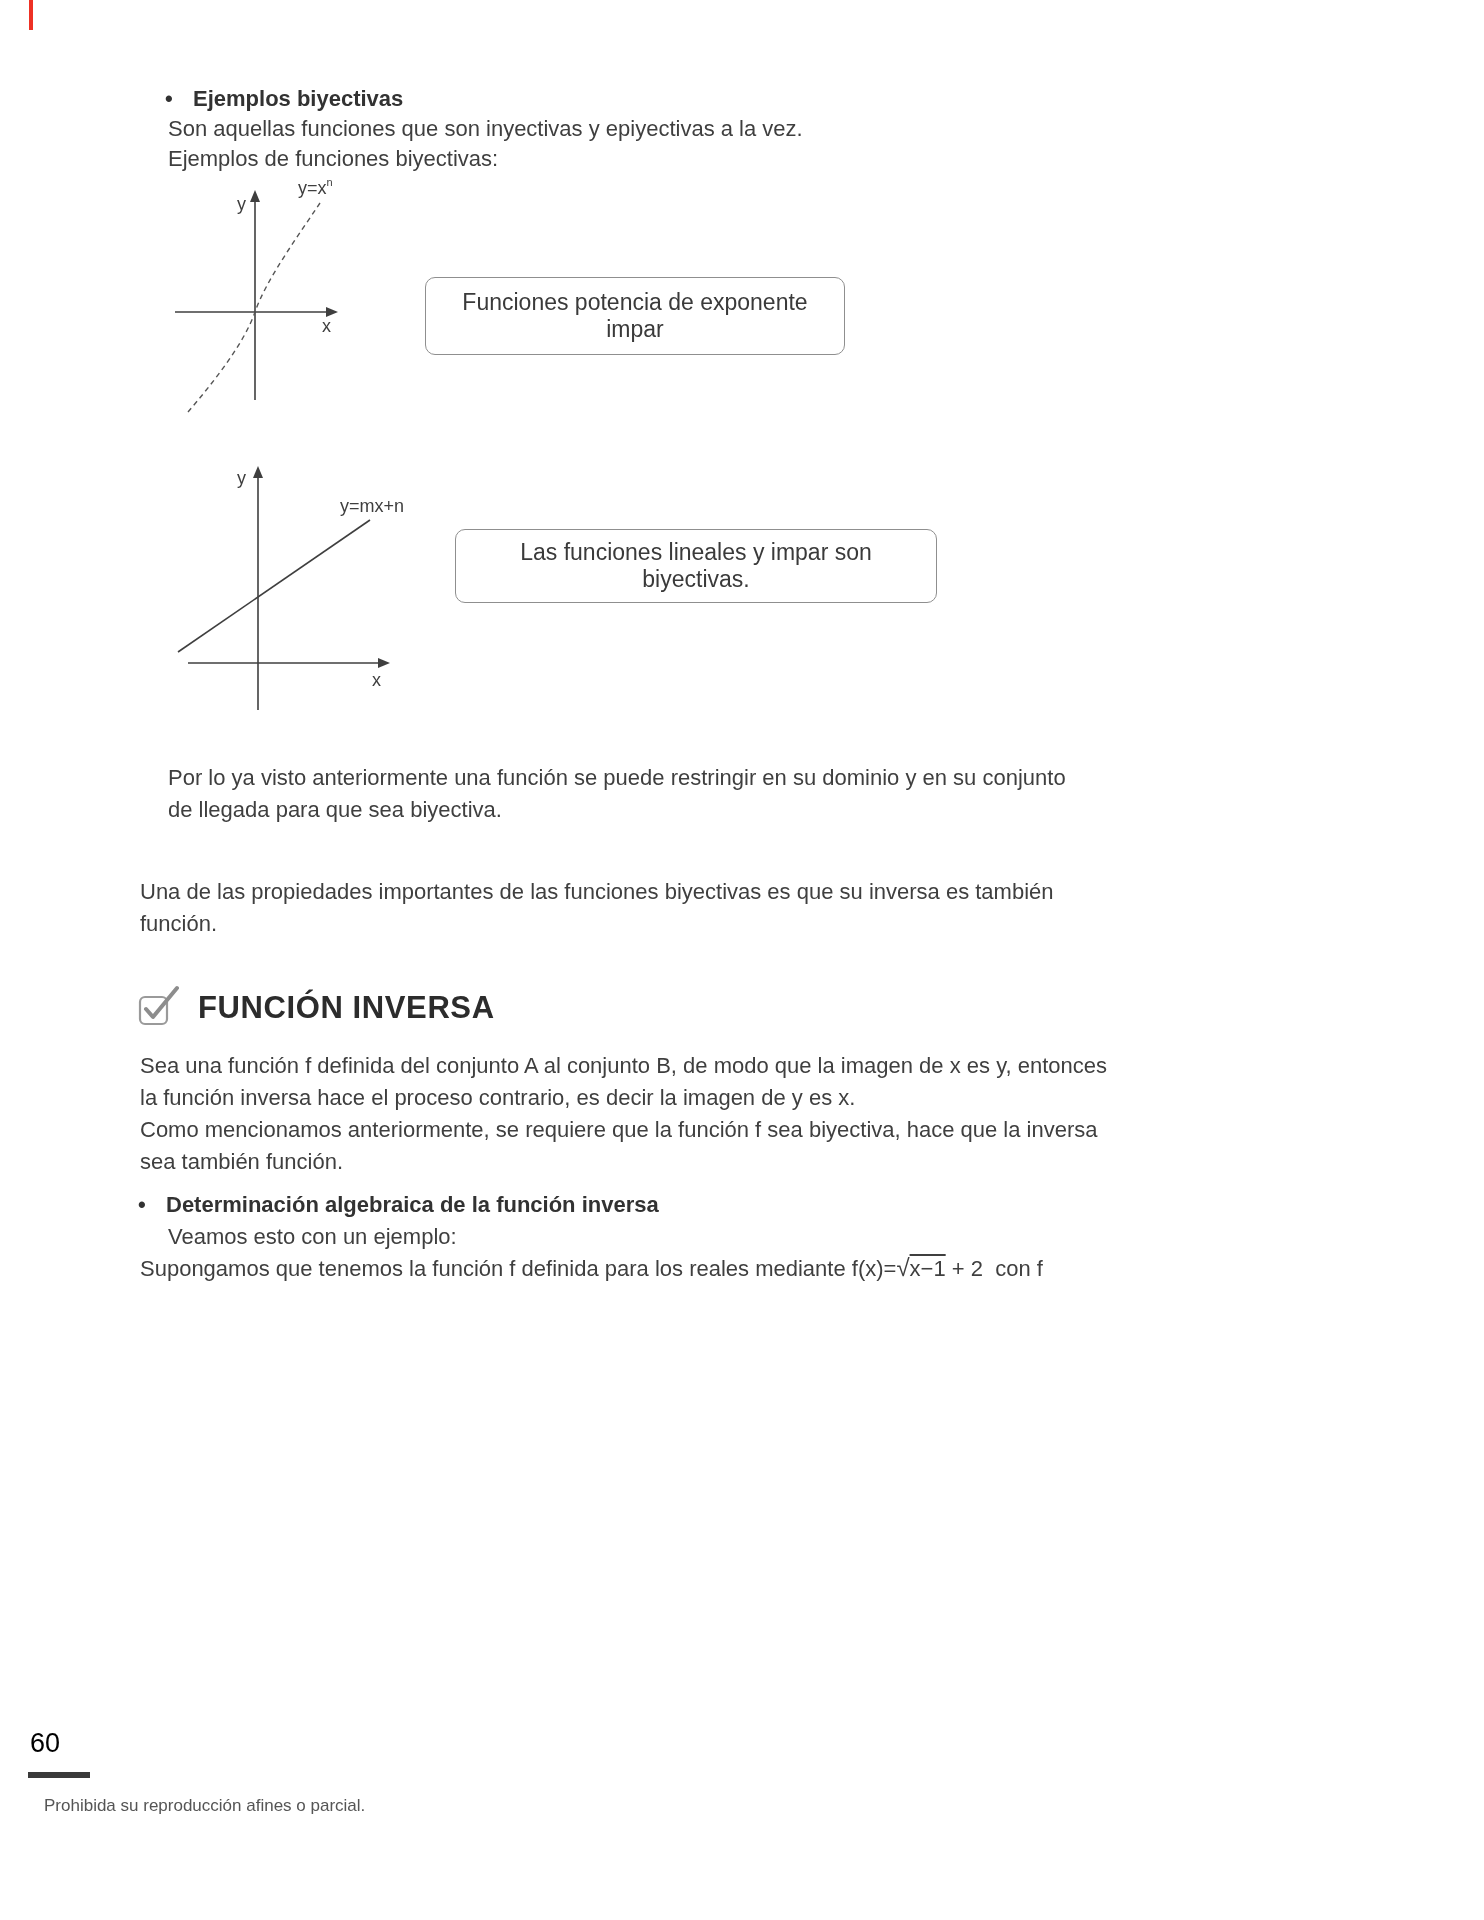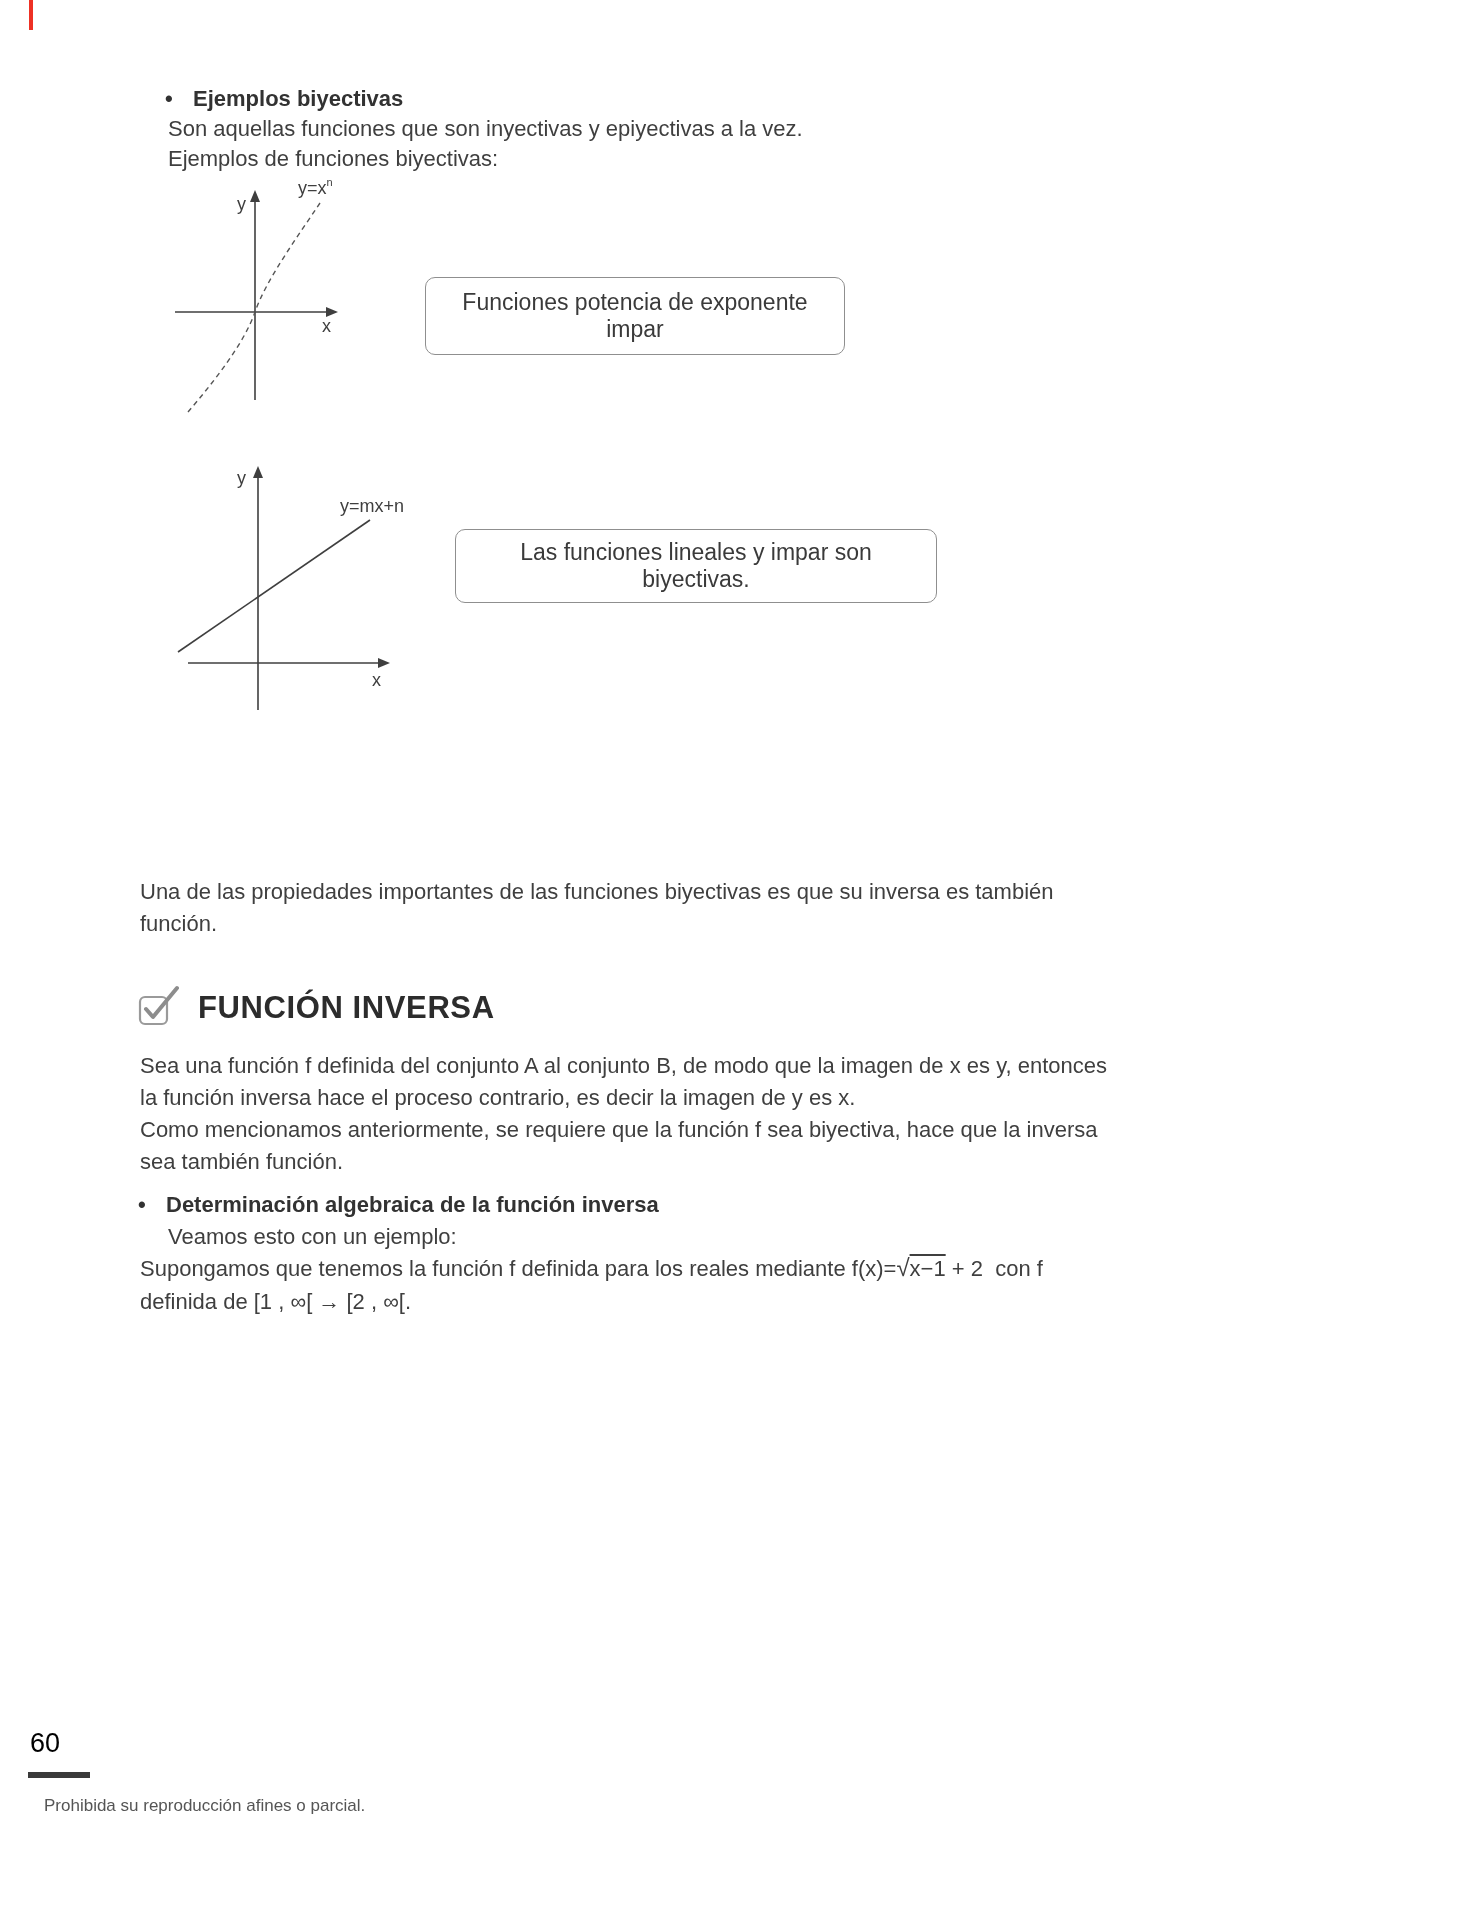--- a/index.html
+++ b/index.html
@@ -79,20 +79,21 @@
     <polygon points="220,205 208,200 208,210" fill="#3f3f3f"></polygon>
 
     <line x1="8" y1="194" x2="200" y2="62" stroke="#3f3f3f" stroke-width="1.6"></line>
     <text class="g-label" x="76" y="26" text-anchor="end">y</text>
     <text class="g-label" x="202" y="228">x</text>
     <text class="g-label" x="170" y="54">y=mx+n</text>
   </svg>
 
   <div class="abs callout" style="left:455px;top:529px;width:482px;height:74px;">Las funciones lineales y impar son biyectivas.</div>
 
+  <div class="abs body-text" style="left:168px;top:762px;width:905px;">Por lo ya visto anteriormente una función se puede restringir en su dominio y en su conjunto de llegada para que sea biyectiva.</div>
 
   <div class="abs body-text" style="left:140px;top:876px;width:920px;">Una de las propiedades importantes de las funciones biyectivas es que su inversa es también función.</div>
 
   <svg class="abs" style="left:136px;top:984px;" width="48" height="46" viewBox="0 0 48 46">
     <rect x="4" y="13" width="27" height="27" rx="5" fill="none" stroke="#9a9a9a" stroke-width="2.2"></rect>
     <path d="M 10 25 L 17 33 L 41 4" fill="none" stroke="#8d8d8d" stroke-width="4" stroke-linecap="round" stroke-linejoin="round"></path>
   </svg>
   <div class="abs heading" style="left:198px;top:990px;">FUNCIÓN INVERSA</div>
 
   <div class="abs body-text" style="left:140px;top:1050px;width:980px;">
@@ -102,19 +103,18 @@
 
   <div class="abs bullet-row body-text tight" style="left:138px;top:1190px;width:1100px;">
     <span class="bullet-glyph">•</span>
     <span class="bold">Determinación algebraica de la función inversa</span>
   </div>
   <div class="abs body-text tight" style="left:168px;top:1222px;width:1100px;">Veamos esto con un ejemplo:</div>
 
   <div class="abs body-text" style="left:140px;top:1252px;width:1100px;">
     <span class="pre">Supongamos que tenemos la función f definida para los reales mediante f(x)=</span><span class="sqrt-sign">√</span><span class="radicand">x−1</span><span class="pre"> + 2  con f</span>
   </div>
-  <div class="abs body-text" style="left:140px;top:1286px;width:1100px;">definida de [1 , ∞[ → [2 , ∞[.</div>
 
   <div class="abs pagenum" style="left:30px;top:1728px;">60</div>
   <div class="pagenum-rule"></div>
   <div class="abs footer-text" style="left:44px;top:1796px;">Prohibida su reproducción afines o parcial.</div>
 
 </div>
 
 </body></html>

